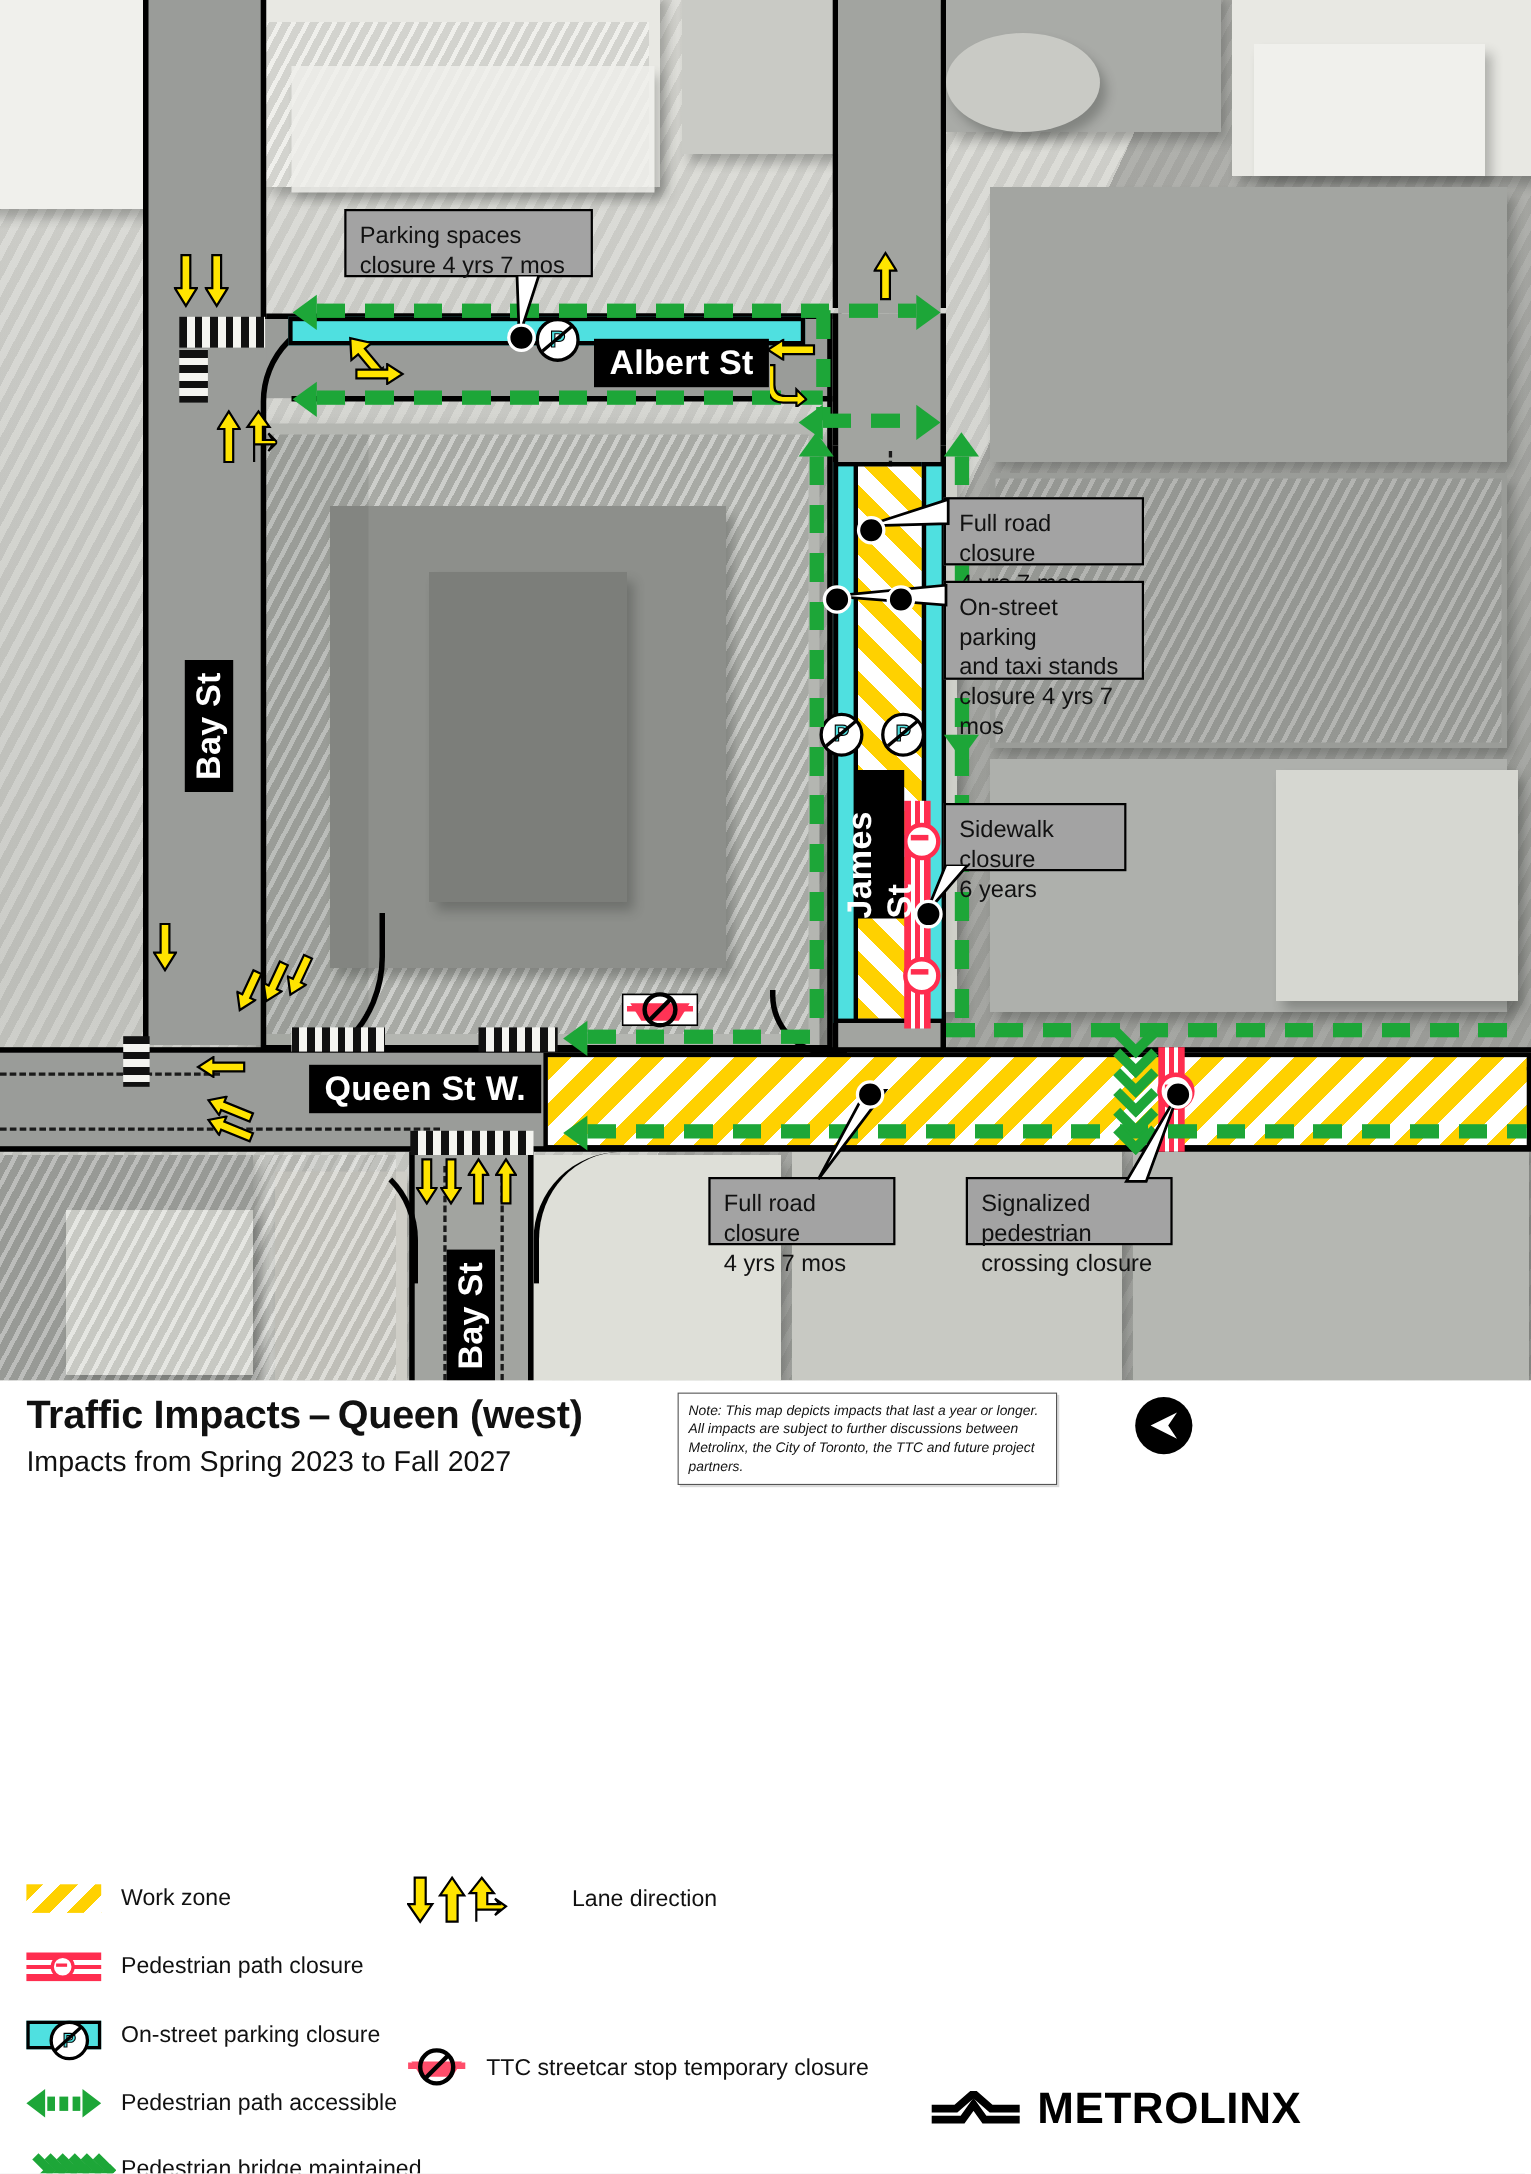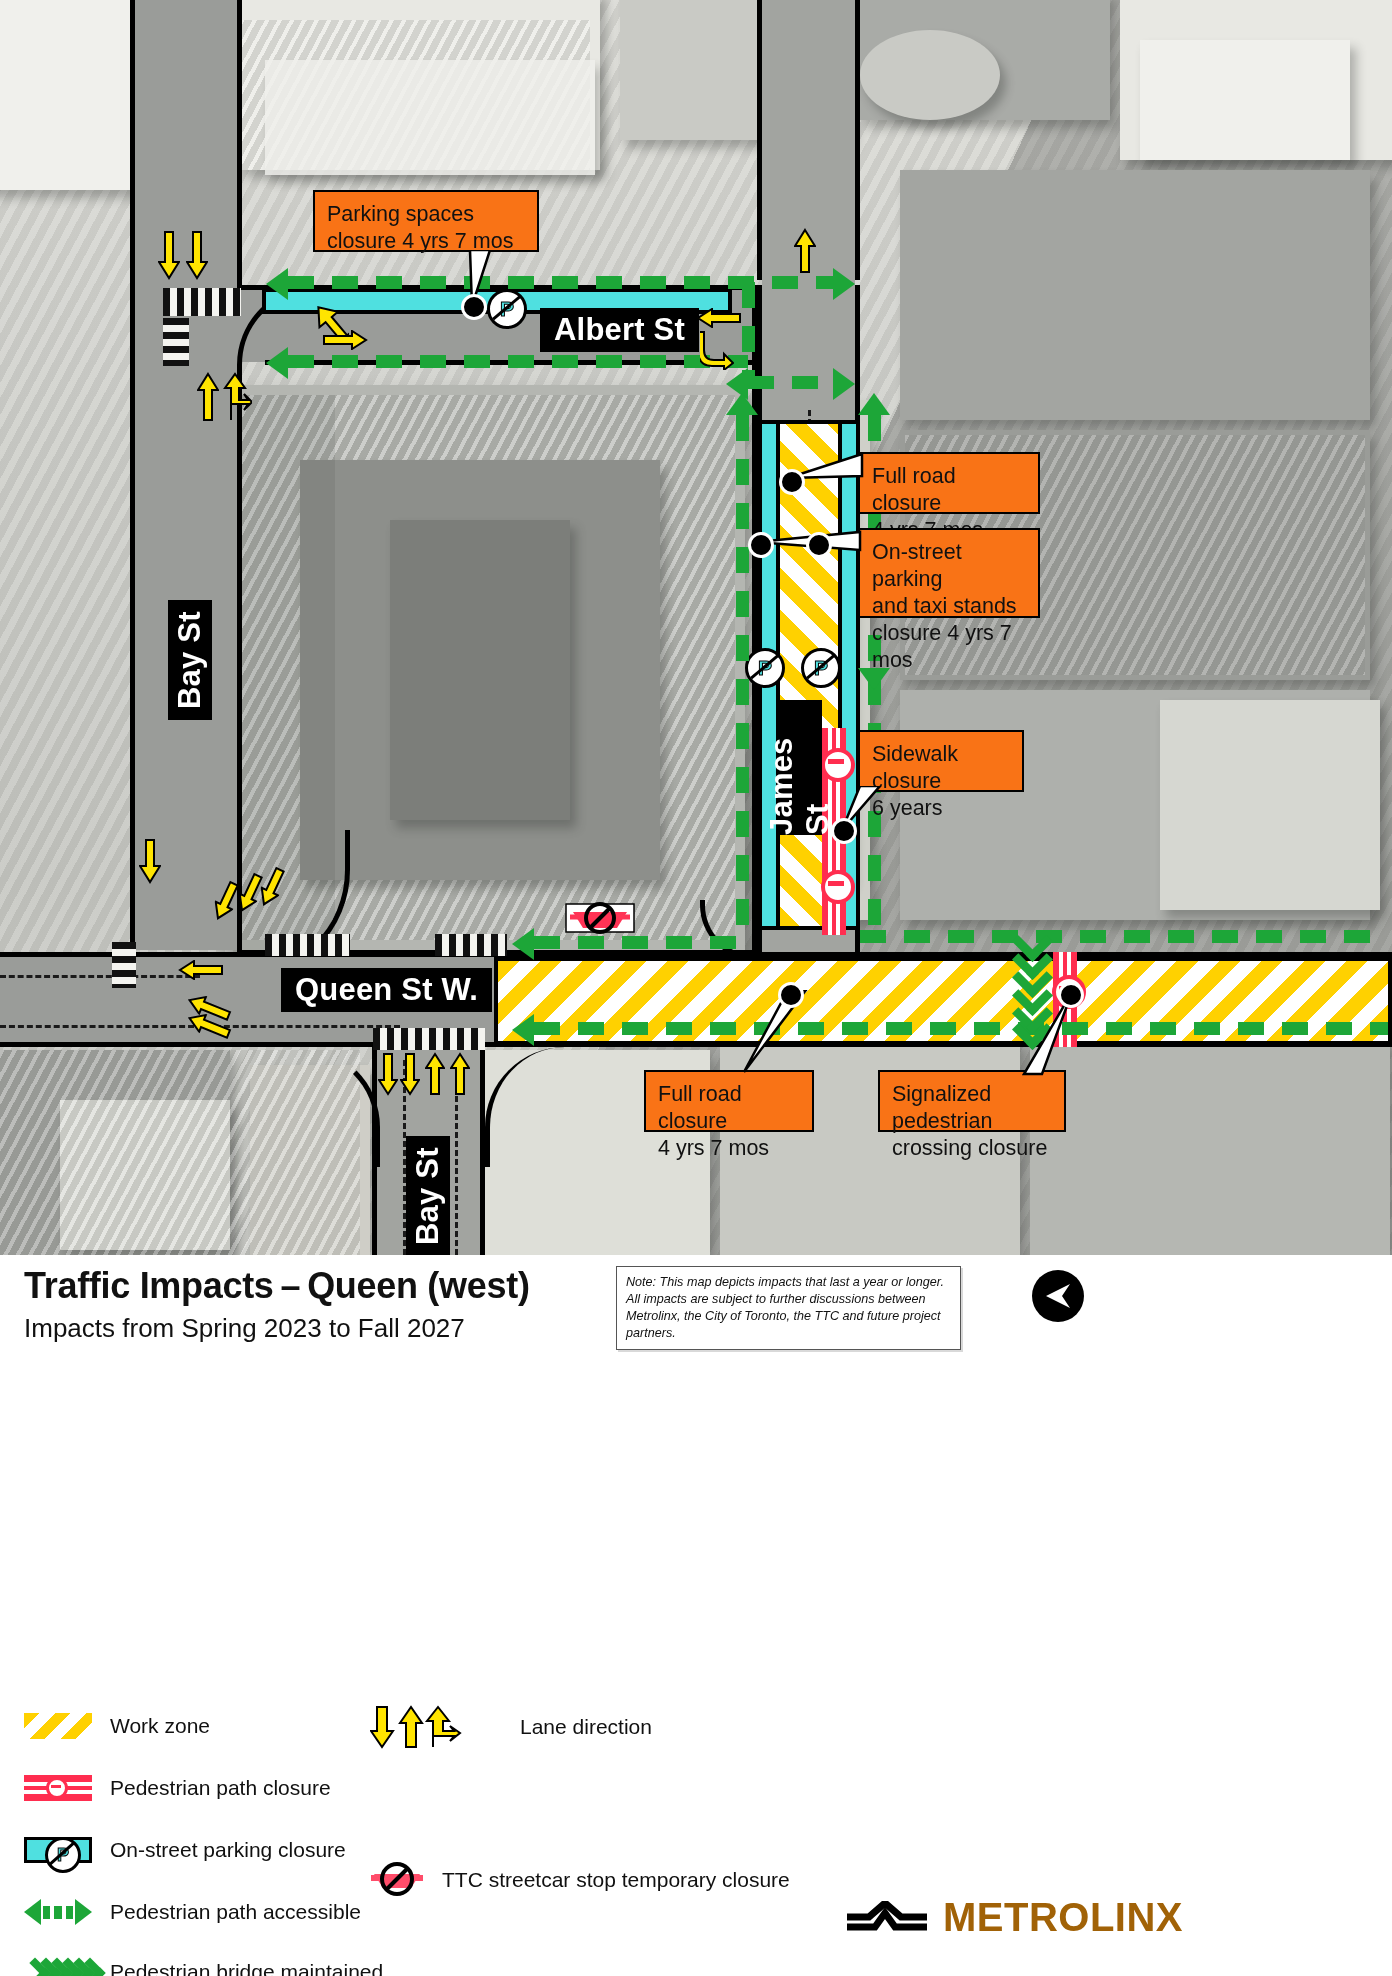--- a/index.html
+++ b/index.html
@@ -79,21 +79,21 @@
   
   .pcirc{position:absolute;width:34px;height:34px;border-radius:50%;background:#fff;border:3px solid #000;
          display:flex;align-items:center;justify-content:center;font-weight:700;font-size:21px;color:#4FE0E0;
          -webkit-text-stroke:1px #000;}
   .pcirc:after{content:"";position:absolute;left:-1px;top:14px;width:36px;height:3px;background:#000;transform:rotate(-40deg);}
 
   
   .ttcstop{position:absolute;width:64px;height:42px;}
 
   
-  .callout{position:absolute;background:#f97316;border:2.5px solid #000;box-sizing:border-box;
+  .callout{position:absolute;background:#a3a3a3;border:2.5px solid #000;box-sizing:border-box;
            font-size:21.5px;line-height:1.26;color:#111;padding:9px 12px;white-space:pre-line;}
   .dot{position:absolute;width:20px;height:20px;border-radius:50%;background:#000;border:3px solid #fff;}
 
   
   #footer{position:absolute;left:0;top:1255px;width:1392px;height:721px;background:#fff;}
   #title{position:absolute;left:24px;top:1265px;font-size:36px;font-weight:700;color:#111;letter-spacing:-.3px;}
   #subtitle{position:absolute;left:24px;top:1313px;font-size:26px;color:#111;}
   #note{position:absolute;left:616px;top:1266px;width:325px;border:1.5px solid #555;background:#fff;
         padding:7px 9px;font-size:12.6px;line-height:1.35;font-style:italic;color:#111;box-shadow:2px 2px 0 rgba(0,0,0,.15);}
   #northarrow{position:absolute;left:1032px;top:1270px;width:52px;height:52px;border-radius:50%;background:#000;}
@@ -116,21 +116,21 @@
   .sw-access .ar{width:0;height:0;border-top:13px solid transparent;border-bottom:13px solid transparent;border-left:17px solid #1DA638;}
   .sw-access .db{width:11px;height:13px;background:#1DA638;margin:0 2px;}
 
   .sw-bridge{position:relative;}
   .sw-bridge .chv{position:absolute;top:3px;width:14px;height:14px;border-right:8px solid #1DA638;border-bottom:8px solid #1DA638;transform:rotate(-45deg);}
 
   .sw-lane{display:flex;align-items:flex-end;}
   .sw-ttc{position:relative;width:54px;height:40px;}
 
   #brand{position:absolute;left:845px;top:1895px;display:flex;align-items:center;}
-  #brand .bm{font-size:40px;font-weight:700;letter-spacing:.5px;color:#a16207;margin-left:14px;}
+  #brand .bm{font-size:40px;font-weight:700;letter-spacing:.5px;color:#000000;margin-left:14px;}
 </style>
 </head>
 <body>
 
 <div id="page">
 
   <div id="map">
     <div class="aerial"></div>
 
     <div class="blk l" style="left:-20px;top:-10px;width:250px;height:200px;"></div>

